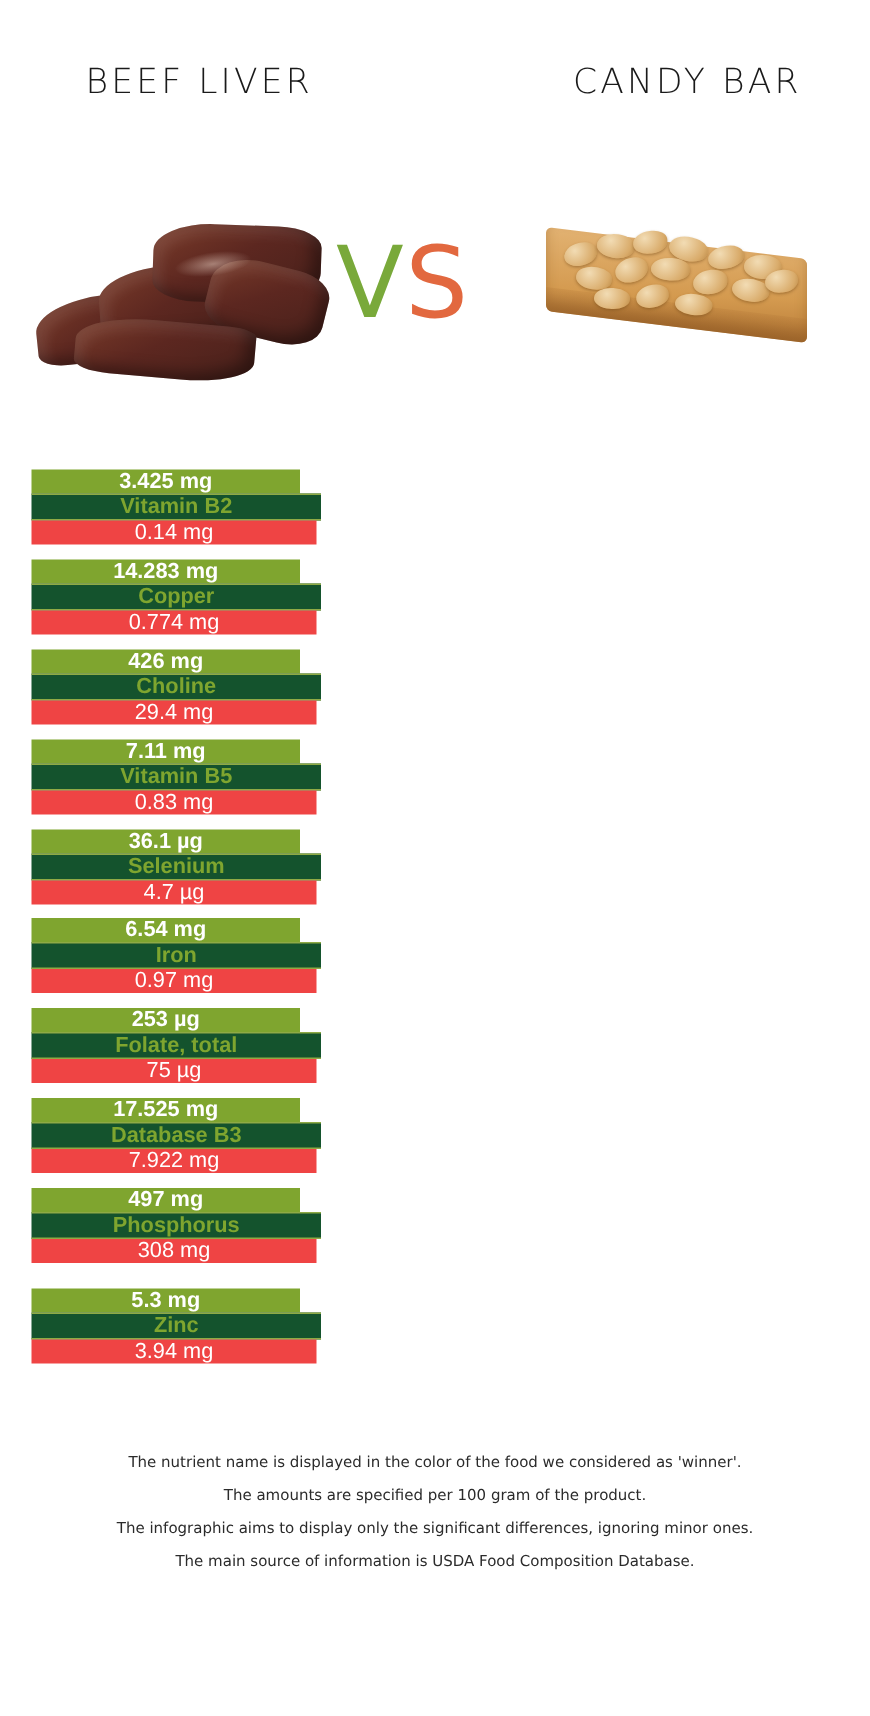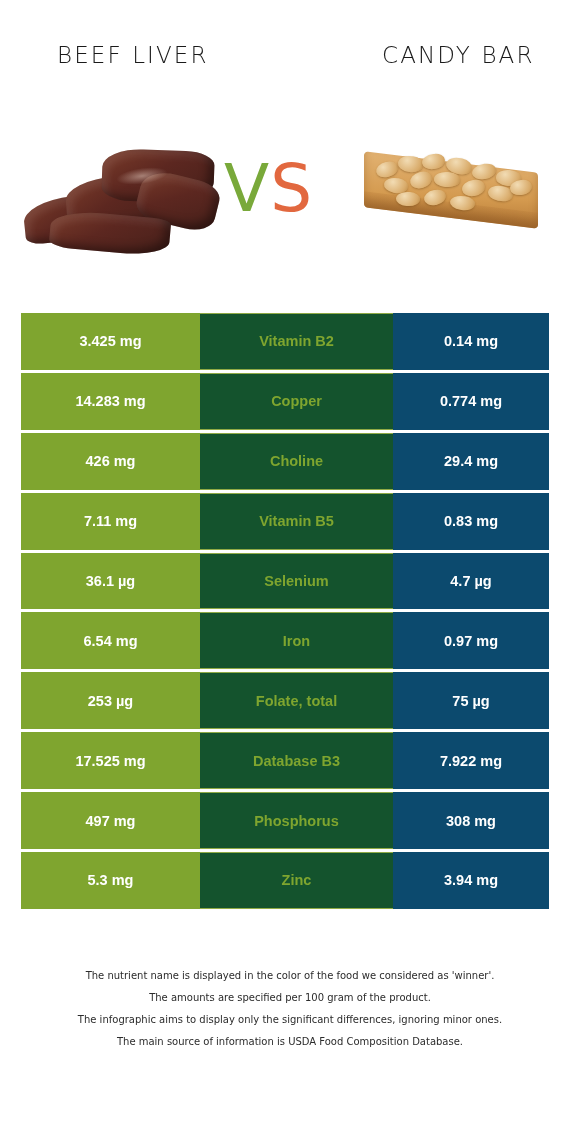--- a/index.html
+++ b/index.html
@@ -78,22 +78,23 @@
     top: 313px;
     left: 21px;
     width: 537px;
     height: 599px;
   }
   .row {
     position: relative;
     display: flex;
     height: 56.9px;
     margin-bottom: 3px;
-  }
-  .row:last-child { margin-bottom: 0; }
+    flex-direction: column;
+  }
+  .row:last-child { margin-bottom: 0; justify-content: flex-end; }
 
   .cell {
     display: flex;
     align-items: center;
     justify-content: center;
     font-size: 14.5px;
     box-sizing: border-box;
     white-space: nowrap;
   }
   .cell.left-val {
@@ -104,24 +105,24 @@
   }
   .cell.nutrient {
     width: 193px;
     background: #14532d;
     color: #7fa52f;
     font-weight: 600;
     border-top: 1px solid #8faa45;
     border-bottom: 1px solid #8faa45;
   }
   .cell.right-val {
-    width: 156px;
-    background: #0c4a6e;
+    width: 190px;
+    background: #ef4444;
     color: #ffffff;
-    font-weight: 700;
+    font-weight: 400;
   }
 
   
   .footer {
     position: absolute;
     top: 965px;
     left: 22px;
     width: 536px;
     text-align: center;
     font-size: 10px;

